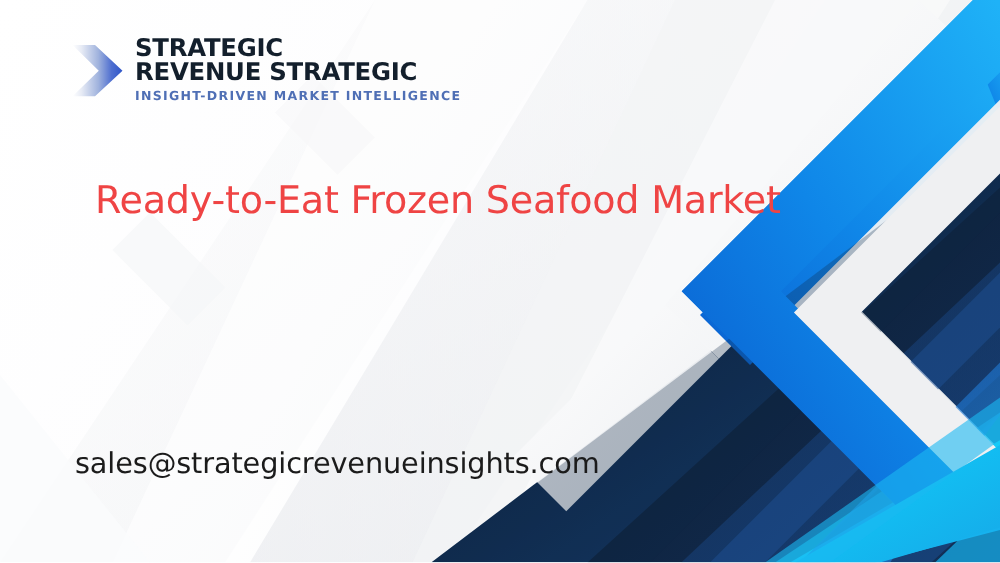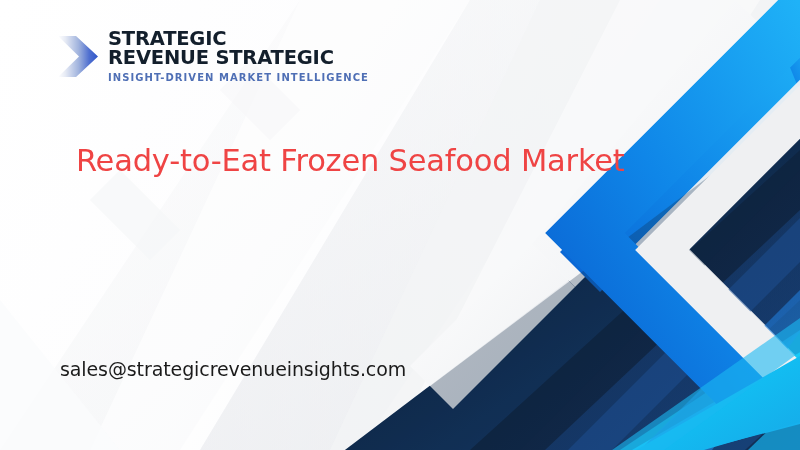--- a/index.html
+++ b/index.html
@@ -57,21 +57,21 @@
     font-size:30.5px;
     font-weight:400;
     letter-spacing:-0.2px;
     color:#ef4444;
     white-space:nowrap;
     margin-left:16px;
   }
   .email {
     position:absolute; left:60px; top:358px;
     font-family:"DejaVu Sans", sans-serif;
-    font-size:19px;
+    font-size:23px;
     font-weight:400;
     letter-spacing:-0.1px;
     color:#1b1b1b;
     white-space:nowrap;
   }
 </style>
 </head>
 <body>
 
 <div id="slide">

